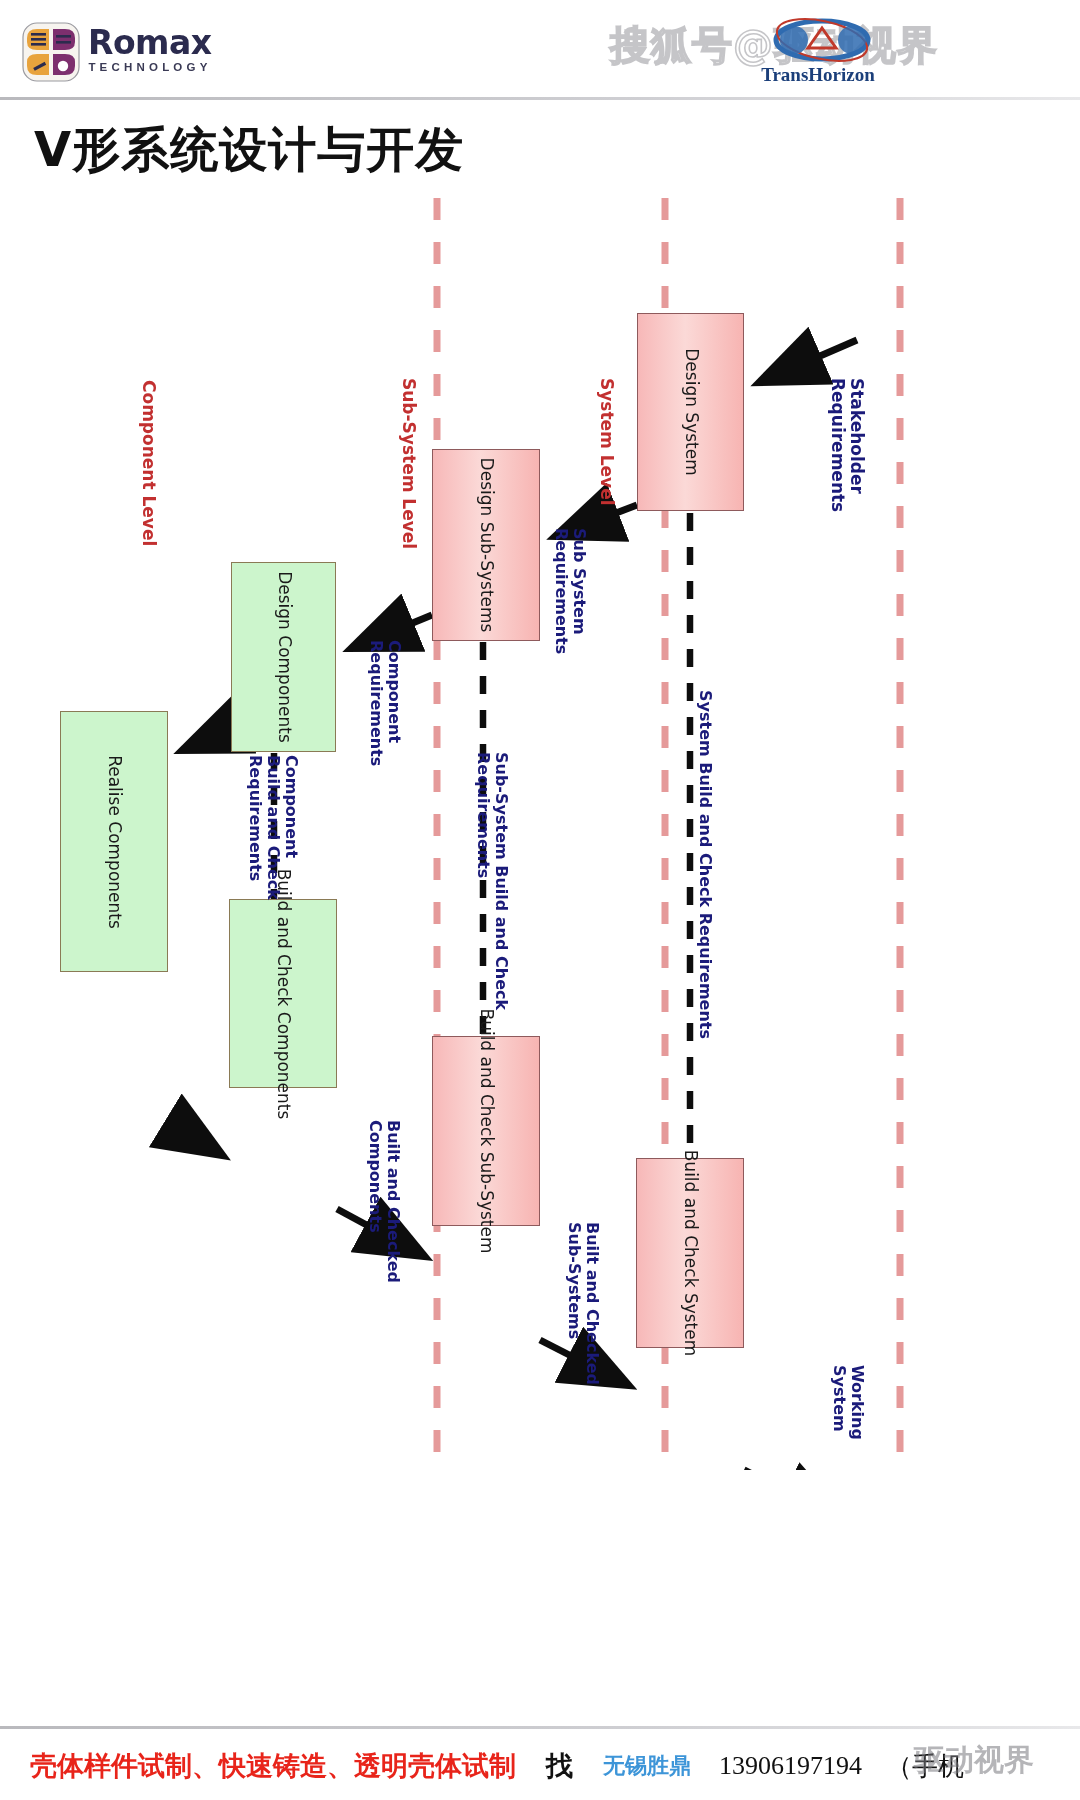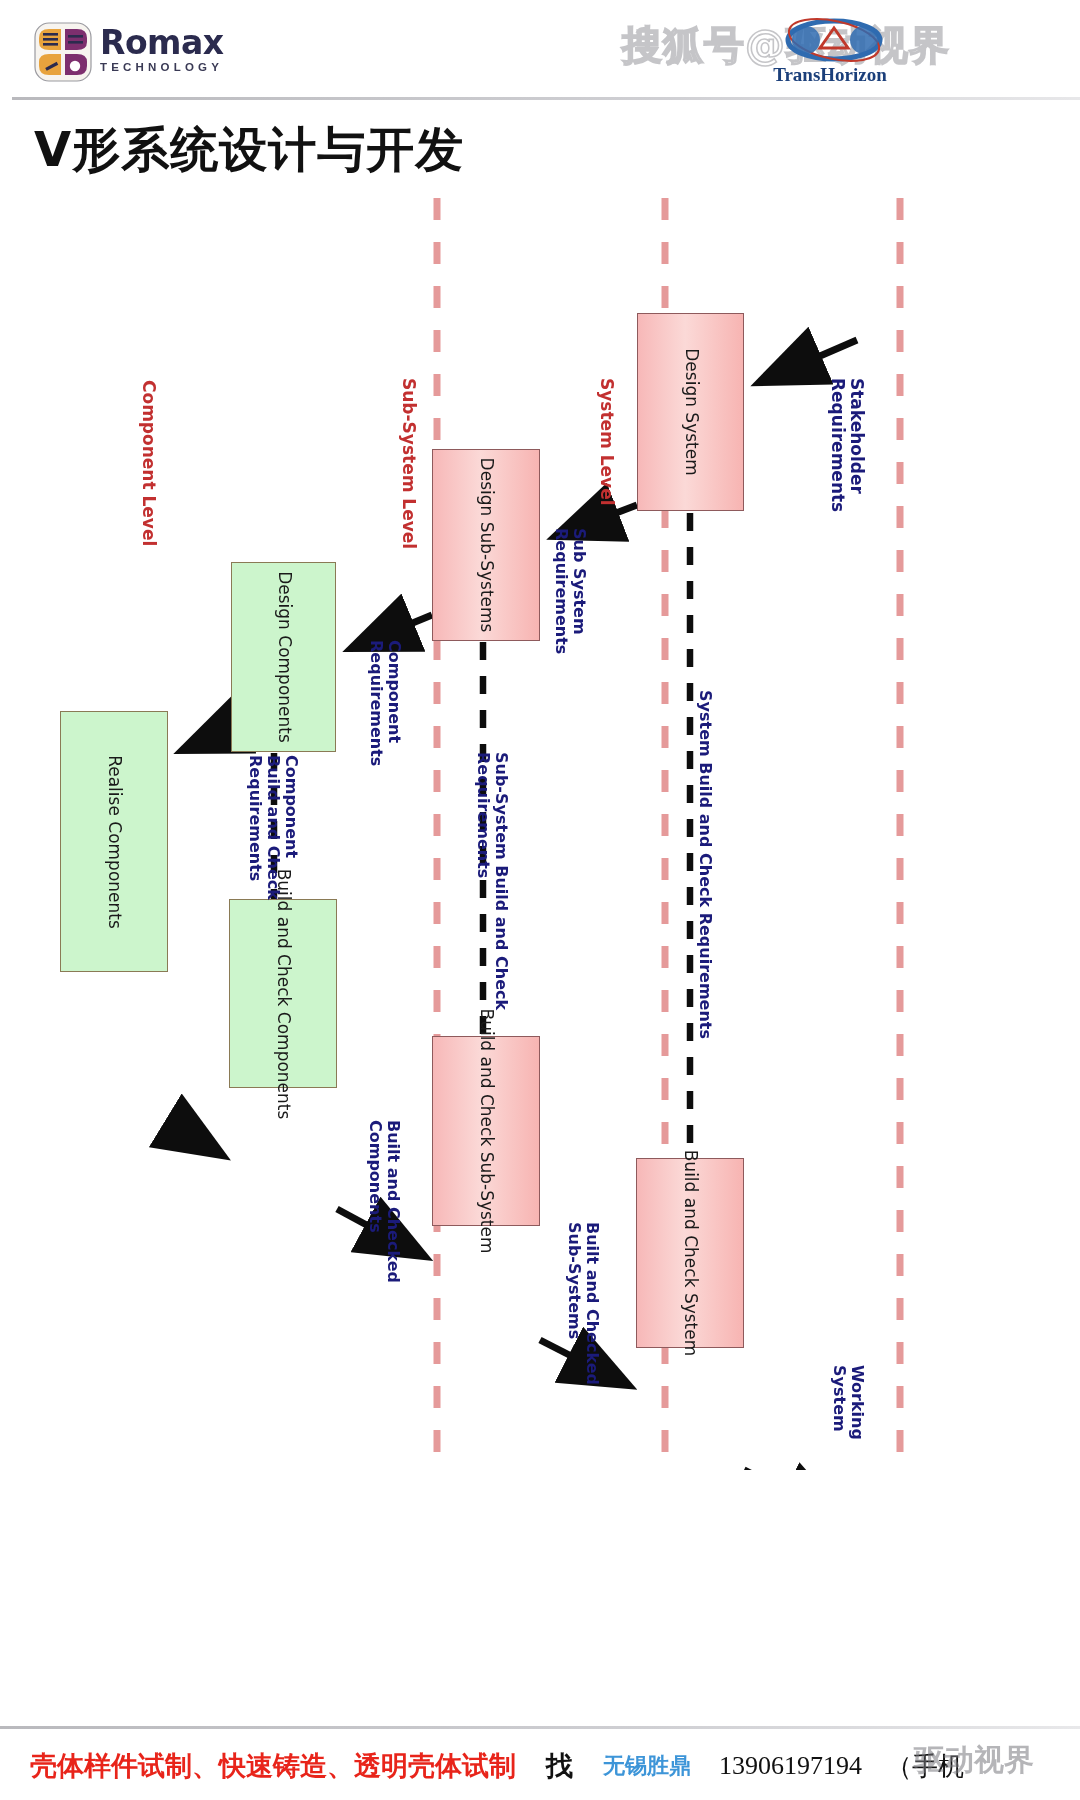--- a/index.html
+++ b/index.html
@@ -3,26 +3,26 @@
 <meta charset="utf-8">
 <style>
   html,body{margin:0;padding:0;}
   body{
     width:1080px;height:1800px;position:relative;overflow:hidden;
     background:#ffffff;
     font-family:"Liberation Sans","DejaVu Sans",sans-serif;
   }
 
   
-  #header{position:absolute;left:12px;top:0;width:1008px;height:100px;}
+  #header{position:absolute;left:0;top:0;width:1008px;height:100px;}
   #logo-romax{position:absolute;left:22px;top:22px;width:210px;height:62px;}
   #logo-mark{position:absolute;left:0;top:0;width:58px;height:60px;}
   #logo-word{position:absolute;left:66px;top:4px;}
   .romax-name{font-size:33px;font-weight:bold;color:#2b2b4e;letter-spacing:-0.5px;line-height:34px;font-family:"DejaVu Sans",sans-serif;}
-  .romax-sub{font-size:11.5px;color:#3a3a55;letter-spacing:4.2px;margin-top:1px;font-weight:bold;}
+  .romax-sub{font-size:11.5px;color:#3a3a55;letter-spacing:4.2px;margin-top:1px;font-weight:bold;text-align:right;}
 
   #header-rule{position:absolute;left:0;top:97px;width:1080px;height:3px;
      background:linear-gradient(to right,#b9b9bd,#cfcfd3 60%,#e8e8ea);}
 
   
   #logo-trans{position:absolute;right:80px;top:14px;width:220px;height:80px;}
   #th-glyph{position:absolute;left:44px;top:0px;width:140px;height:52px;}
   #th-word{position:absolute;left:0;top:50px;width:220px;text-align:center;
      font-size:19px;font-weight:bold;color:#1b3f7a;font-family:"Liberation Serif",serif;}
 

